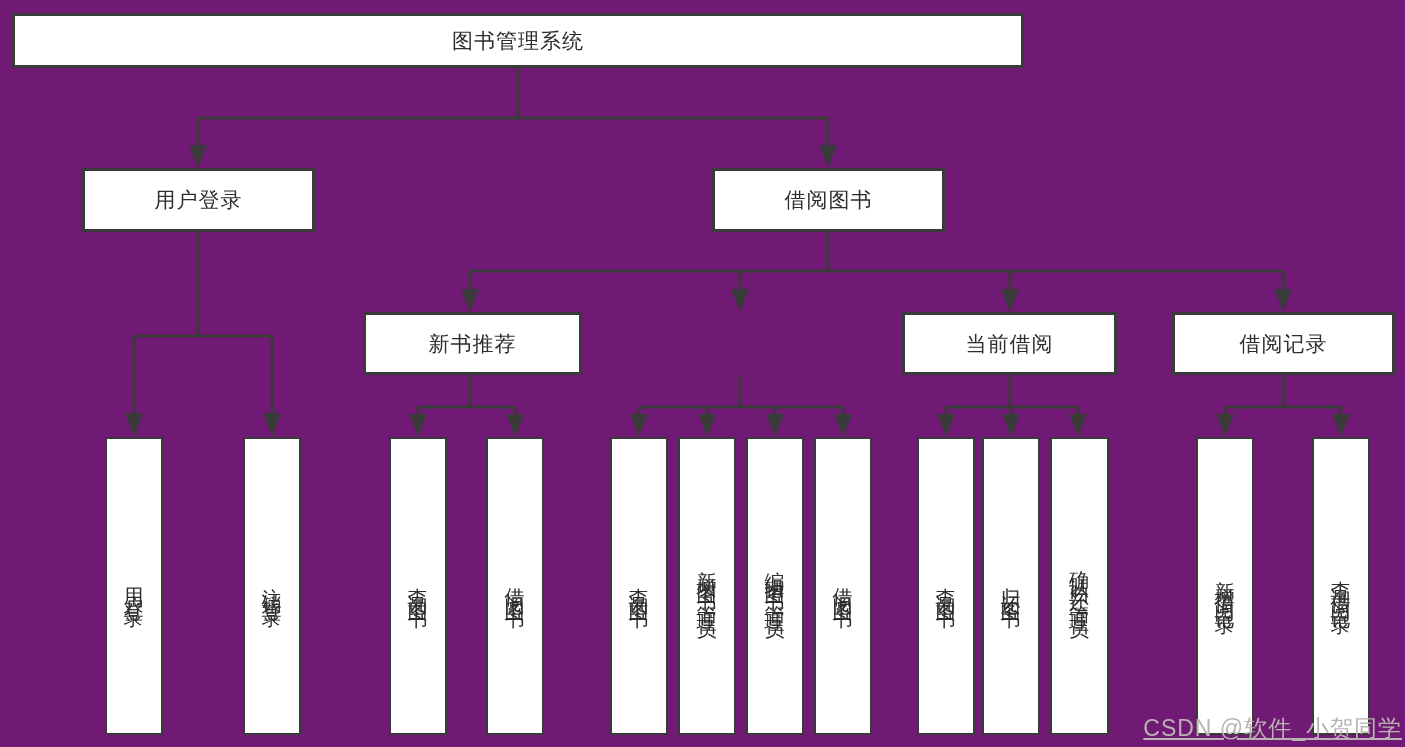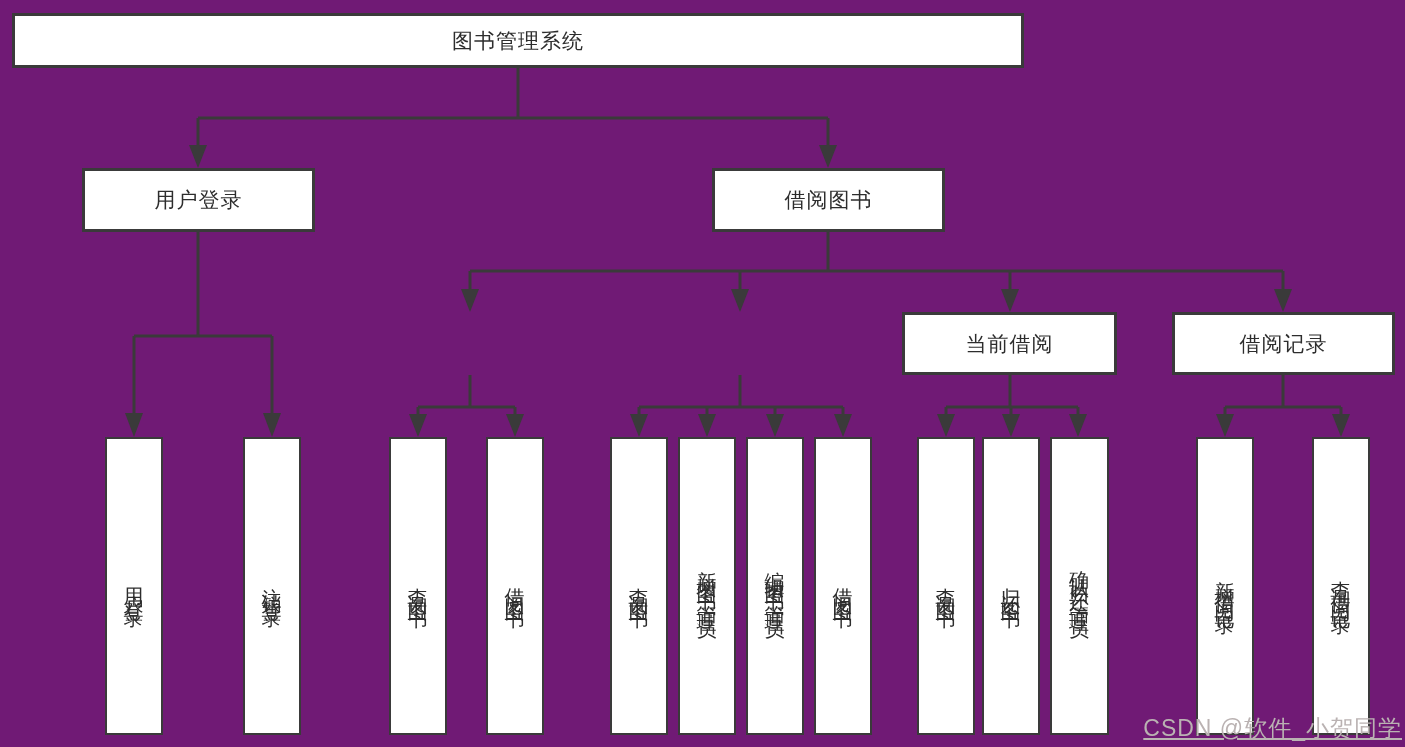--- a/index.html
+++ b/index.html
@@ -93,20 +93,23 @@
     <span class="hlabel">图书管理系统</span>
   </div>
 
   <div class="box" style="left:82px; top:168px; width:233px; height:64px;">
     <span class="hlabel">用户登录</span>
   </div>
   <div class="box" style="left:712px; top:168px; width:233px; height:64px;">
     <span class="hlabel">借阅图书</span>
   </div>
 
+  <div class="box" style="left:363px; top:312px; width:219px; height:63px;">
+    <span class="hlabel">新书推荐</span>
+  </div>
   <div class="box" style="left:902px; top:312px; width:215px; height:63px;">
     <span class="hlabel">当前借阅</span>
   </div>
   <div class="box" style="left:1172px; top:312px; width:223px; height:63px;">
     <span class="hlabel">借阅记录</span>
   </div>
 
   <div class="box leaf" style="left:105px; top:437px; width:58px; height:298px;">
     <span class="vtext">用户登录</span>
   </div>

